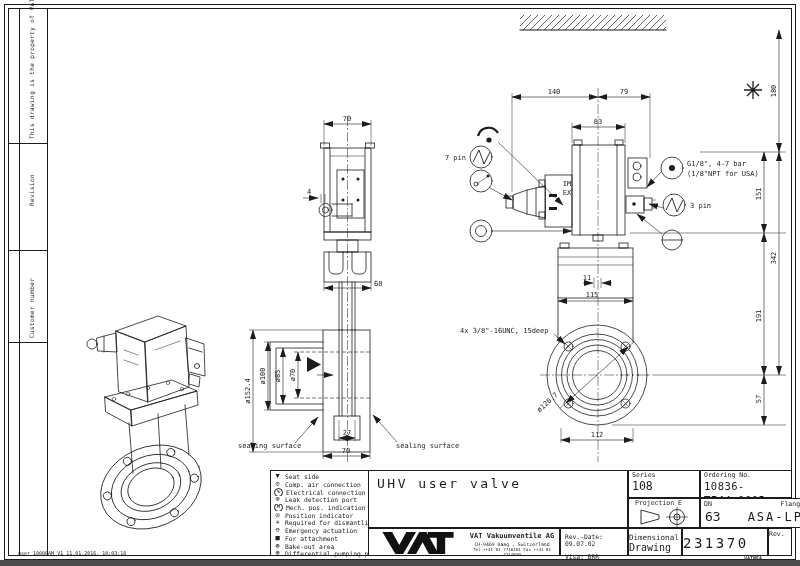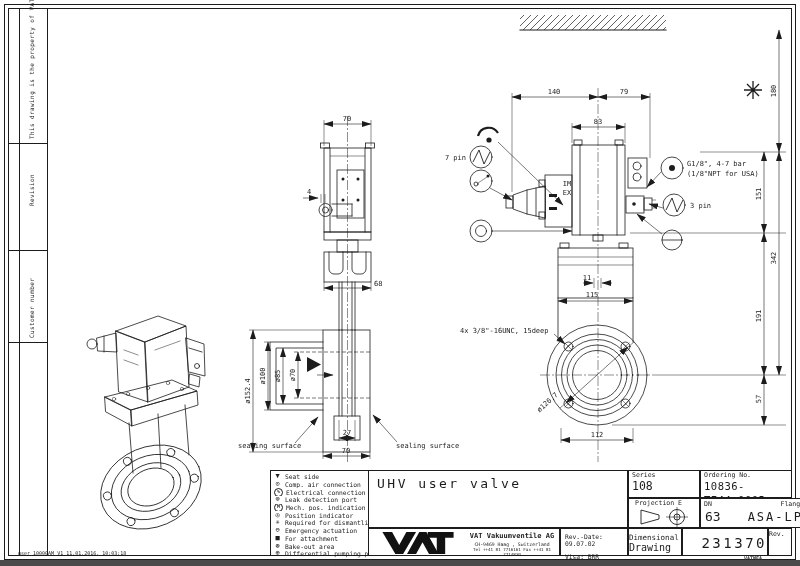--- a/index.html
+++ b/index.html
@@ -373,21 +373,21 @@
   </div>
 </div>
 <div class="cell" style="left:560px;top:528px;width:68px;height:28px;padding:4px 0 0 4px">
   <div style="font-size:6.3px">Rev.-Date: 09.07.02</div>
   <div style="font-size:6.3px;margin-top:6px">Visa: BRR</div>
 </div>
 <div class="cell" style="left:628px;top:528px;width:54px;height:28px;text-align:left;padding-top:4px">
   <div style="font-size:7.5px">Dimensional</div>
   <div style="font-size:10px">Drawing</div>
 </div>
-<div class="cell" style="left:682px;top:528px;width:86px;height:28px;text-align:right;line-height:27px">
+<div class="cell" style="left:682px;top:528px;width:86px;height:28px;text-align:left;line-height:27px">
   <span style="font-size:14px;letter-spacing:2.5px">231370</span>
 </div>
 <div class="cell" style="left:768px;top:528px;width:24px;height:28px;padding:2px 0 0 0">
   <div class="lbl">Rev.</div>
 </div>
 
 <div class="abs" style="left:18px;top:550px;font-size:5px;white-space:nowrap">user 10000AM V1 11.01.2016, 10:03:18</div>
 <div class="abs" style="left:744px;top:555px;font-size:5px;font-weight:bold;color:#333">VATMEA</div>
 <div class="shadow"></div>
 

